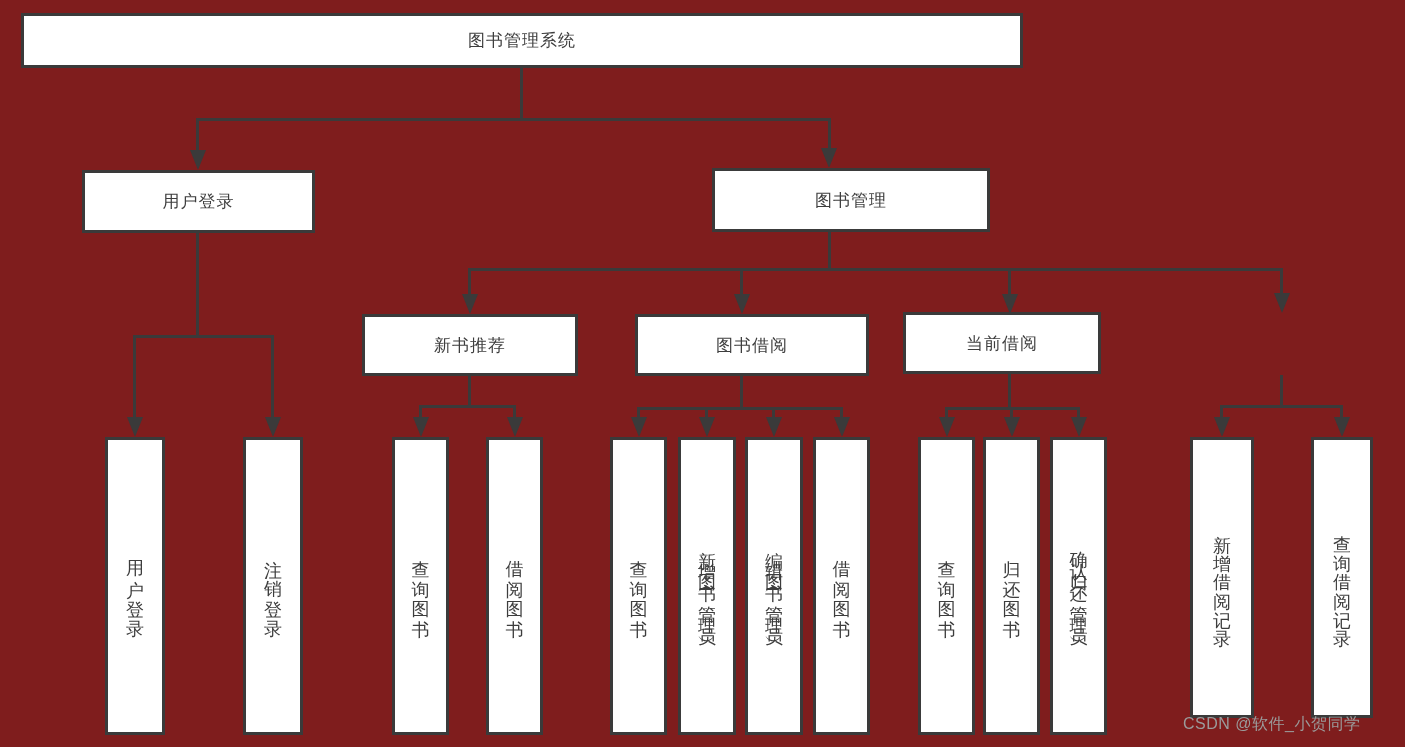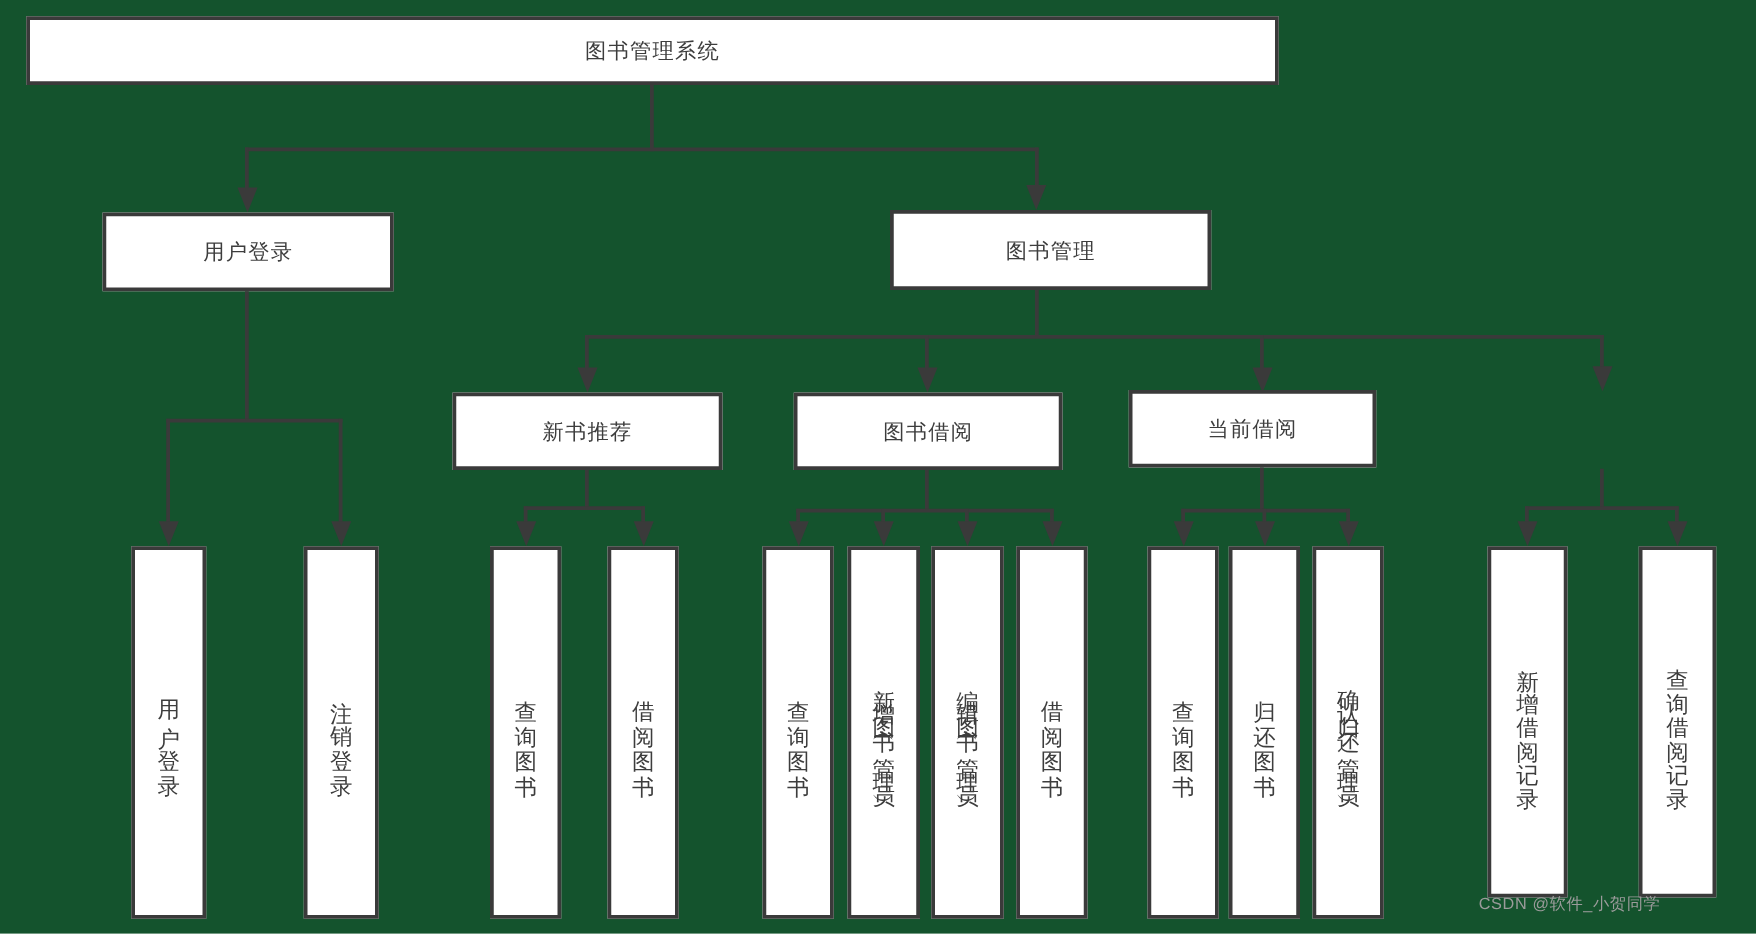--- a/index.html
+++ b/index.html
@@ -4,21 +4,21 @@
 <style>
   html, body {
     margin: 0; padding: 0;
     background: #ffffff;
     font-family: "Liberation Sans", "DejaVu Sans", sans-serif;
   }
   #canvas {
     position: relative;
     width: 1405px;
     height: 747px;
-    background: #14532d;
+    background: #7f1d1d;
     overflow: hidden;
   }
   .box {
     position: absolute;
     box-sizing: border-box;
     background: #ffffff;
     border: 3px solid #3a3a3a;
     display: flex;
     align-items: center;
     justify-content: center;
@@ -42,21 +42,21 @@
     position: absolute;
     width: 0; height: 0;
     border-left: 8px solid transparent;
     border-right: 8px solid transparent;
     border-top: 20px solid #3a3a3a;
   }
   .watermark {
     position: absolute;
     left: 1183px;
     top: 714px;
-    font-size: 13px;
+    font-size: 16px;
     color: #9b9b9b;
     letter-spacing: 0.5px;
     z-index: 10;
     white-space: nowrap;
   }
 </style>
 </head>
 <body>
 
 <div id="canvas">
@@ -68,39 +68,39 @@
   <div class="vline" style="left:520px; top:68px; width:3px; height:53px;"></div>
   <div class="hline" style="left:196px; top:118px; width:635px; height:3px;"></div>
   <div class="vline" style="left:196px; top:118px; width:3px; height:34px;"></div>
   <div class="arrow" style="left:190px; top:150px;"></div>
   <div class="vline" style="left:828px; top:118px; width:3px; height:32px;"></div>
   <div class="arrow" style="left:821px; top:148px;"></div>
 
   <div class="box" style="left:82px; top:170px; width:233px; height:63px;">
     <span>用户登录</span>
   </div>
-  <div class="box" style="left:712px; top:168px; width:257px; height:64px;">
+  <div class="box" style="left:712px; top:168px; width:278px; height:64px;">
     <span>图书管理</span>
   </div>
 
   <div class="vline" style="left:828px; top:232px; width:3px; height:38px;"></div>
   <div class="hline" style="left:468px; top:268px; width:815px; height:3px;"></div>
   <div class="vline" style="left:468px; top:268px; width:3px; height:28px;"></div>
   <div class="arrow" style="left:462px; top:294px;"></div>
   <div class="vline" style="left:740px; top:268px; width:3px; height:28px;"></div>
   <div class="arrow" style="left:734px; top:294px;"></div>
   <div class="vline" style="left:1008px; top:268px; width:3px; height:28px;"></div>
   <div class="arrow" style="left:1002px; top:294px;"></div>
   <div class="vline" style="left:1280px; top:268px; width:3px; height:27px;"></div>
   <div class="arrow" style="left:1274px; top:293px;"></div>
 
   <div class="box" style="left:362px; top:314px; width:216px; height:62px;">
     <span>新书推荐</span>
   </div>
-  <div class="box" style="left:635px; top:314px; width:215px; height:62px;">
+  <div class="box" style="left:635px; top:314px; width:234px; height:62px;">
     <span>图书借阅</span>
   </div>
   <div class="box" style="left:903px; top:312px; width:198px; height:62px;">
     <span>当前借阅</span>
   </div>
 
   <div class="vline" style="left:196px; top:233px; width:3px; height:104px;"></div>
   <div class="hline" style="left:133px; top:335px; width:141px; height:3px;"></div>
   <div class="vline" style="left:133px; top:335px; width:3px; height:84px;"></div>
   <div class="arrow" style="left:127px; top:417px;"></div>

